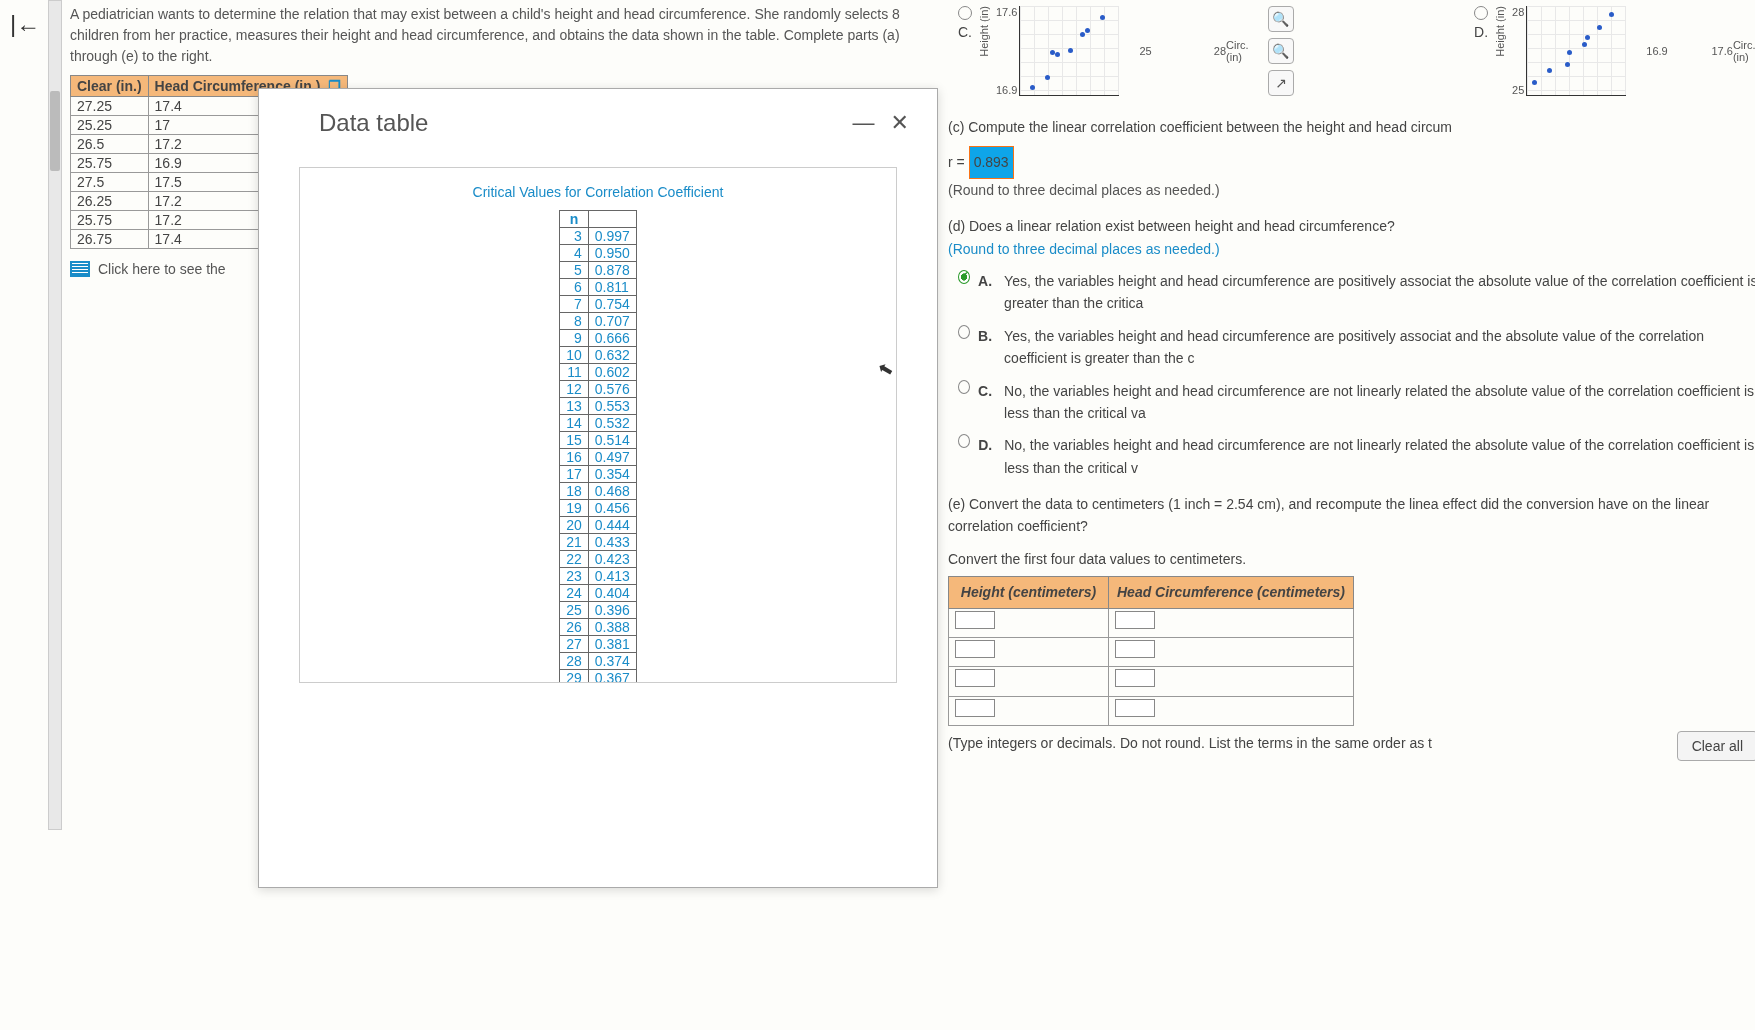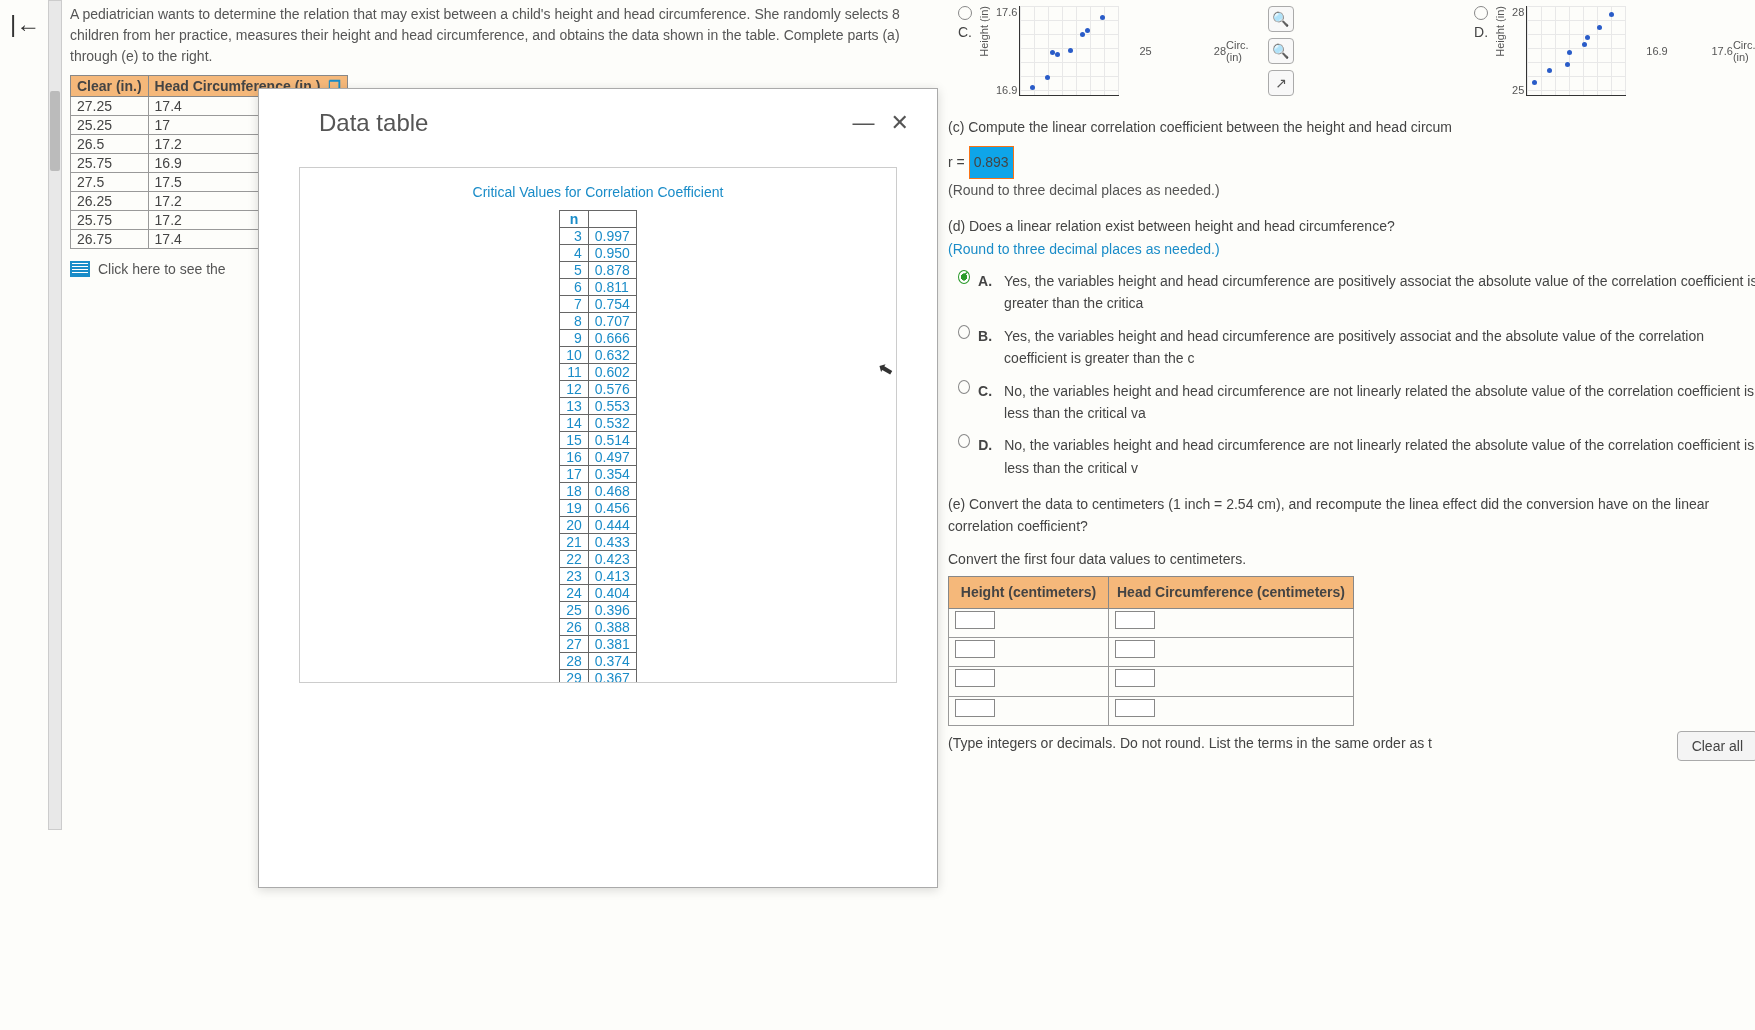--- a/index.html
+++ b/index.html
@@ -39,21 +39,21 @@
 .axis-labels { font-size: 11px; color: #555; }
 .dot { position: absolute; width: 5px; height: 5px; background: #2a5cc8; border-radius: 50%; }
 .section { margin-bottom: 14px; line-height: 1.6; }
 .input-box { border: 1px solid #f97316; padding: 4px 4px; background: #0ea5e9; display: inline-block; min-width: 44px; }
 .instr { color: #555; }
 .mc-option { display: flex; gap: 8px; margin-bottom: 10px; padding-left: 10px; }
 .mc-option.sel .radio { background: radial-gradient(#2a9a2a 40%, white 45%); border-color:#2a9a2a; position:relative; }
 .mc-option.sel .radio::after { content:'✔'; position:absolute; left:1px; top:-4px; font-size:11px; color:#2a9a2a; }
 .mc-letter { font-weight: bold; min-width: 18px; }
 .conv-table { border-collapse: collapse; margin-top: 6px; }
-.conv-table th { background: #f5b87a; border: 1px solid #888; padding: 4px 8px; font-weight: bold; }
+.conv-table th { background: #f5b87a; border: 1px solid #888; padding: 4px 8px; font-weight: bold; font-style: italic; }
 .conv-table td { border: 1px solid #999; padding: 2px 6px; min-width: 160px; height: 24px; }
 .conv-input { width: 40px; height: 18px; border: 1px solid #888; background: white; display: inline-block; }
 .clear-btn { position: absolute; right: 0; bottom: 8px; border: 1px solid #aaa; border-radius: 4px; padding: 6px 14px; background: #f4f4f4; cursor: pointer; }
 .cursor { position: absolute; left: 878px; top: 358px; font-size: 18px; color: #333; transform: rotate(-15deg); }
 </style>
 </head>
 <body>
 
 <div class="back-btn">|←</div>
 

